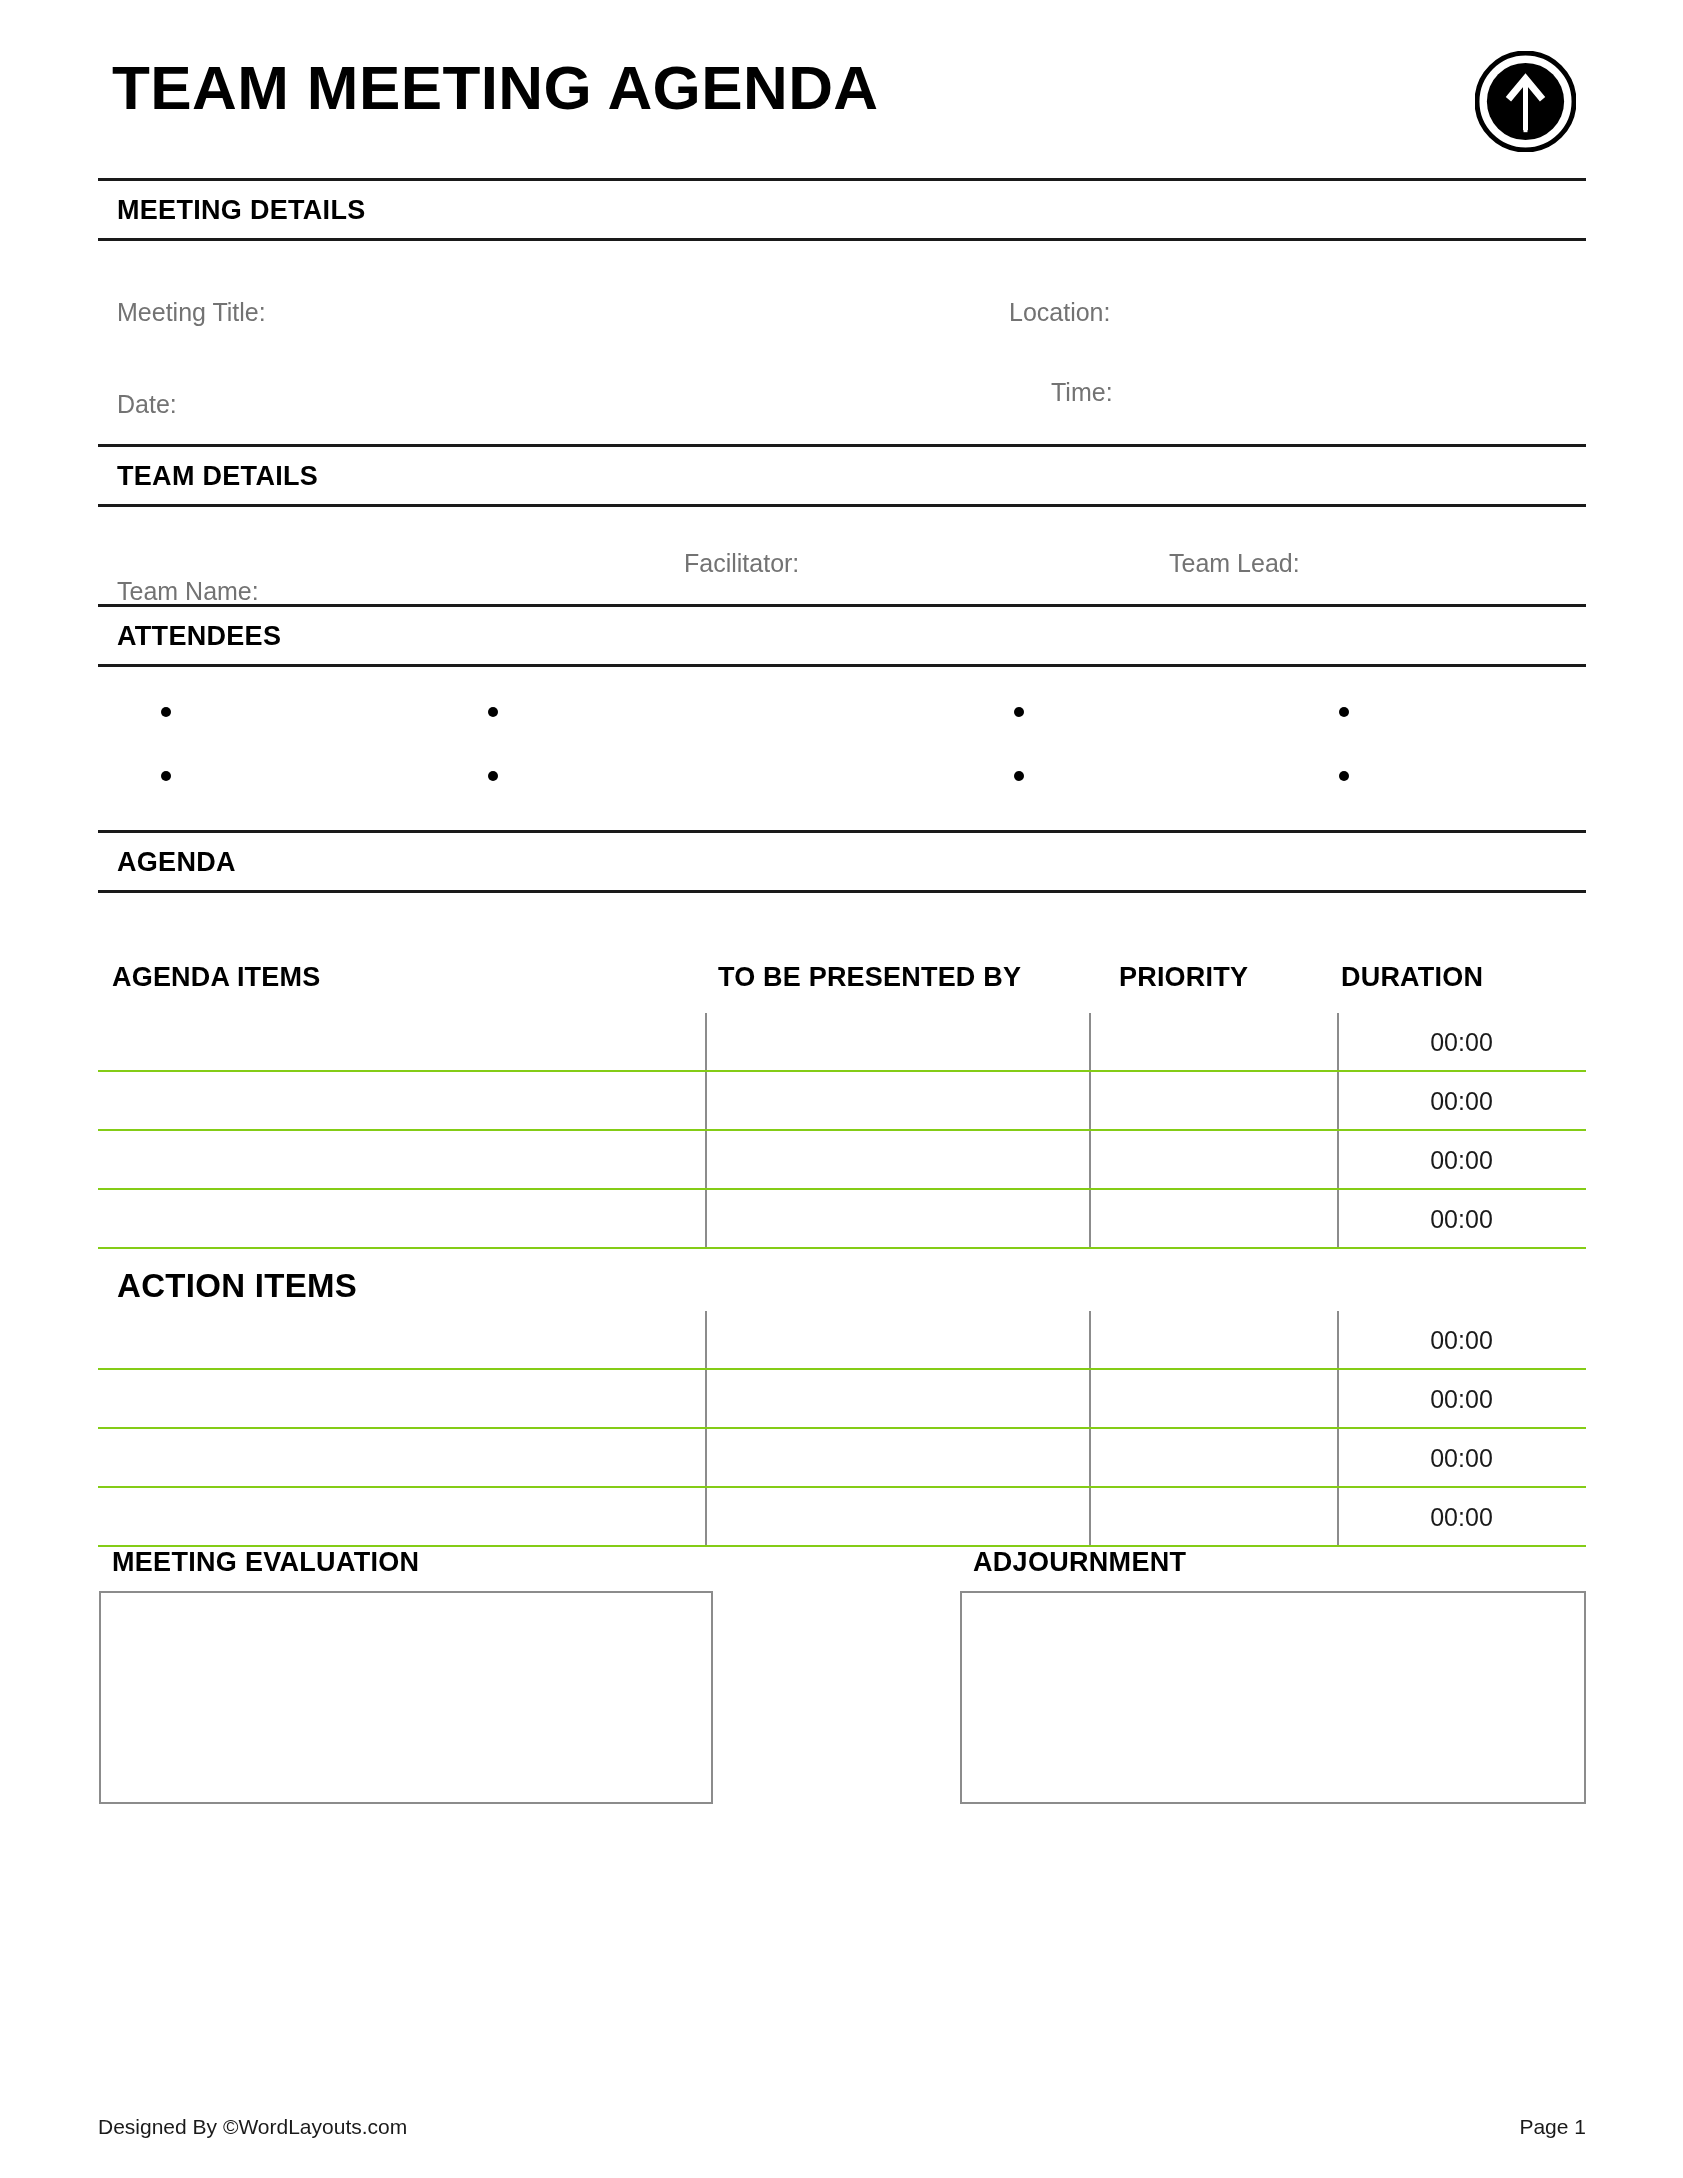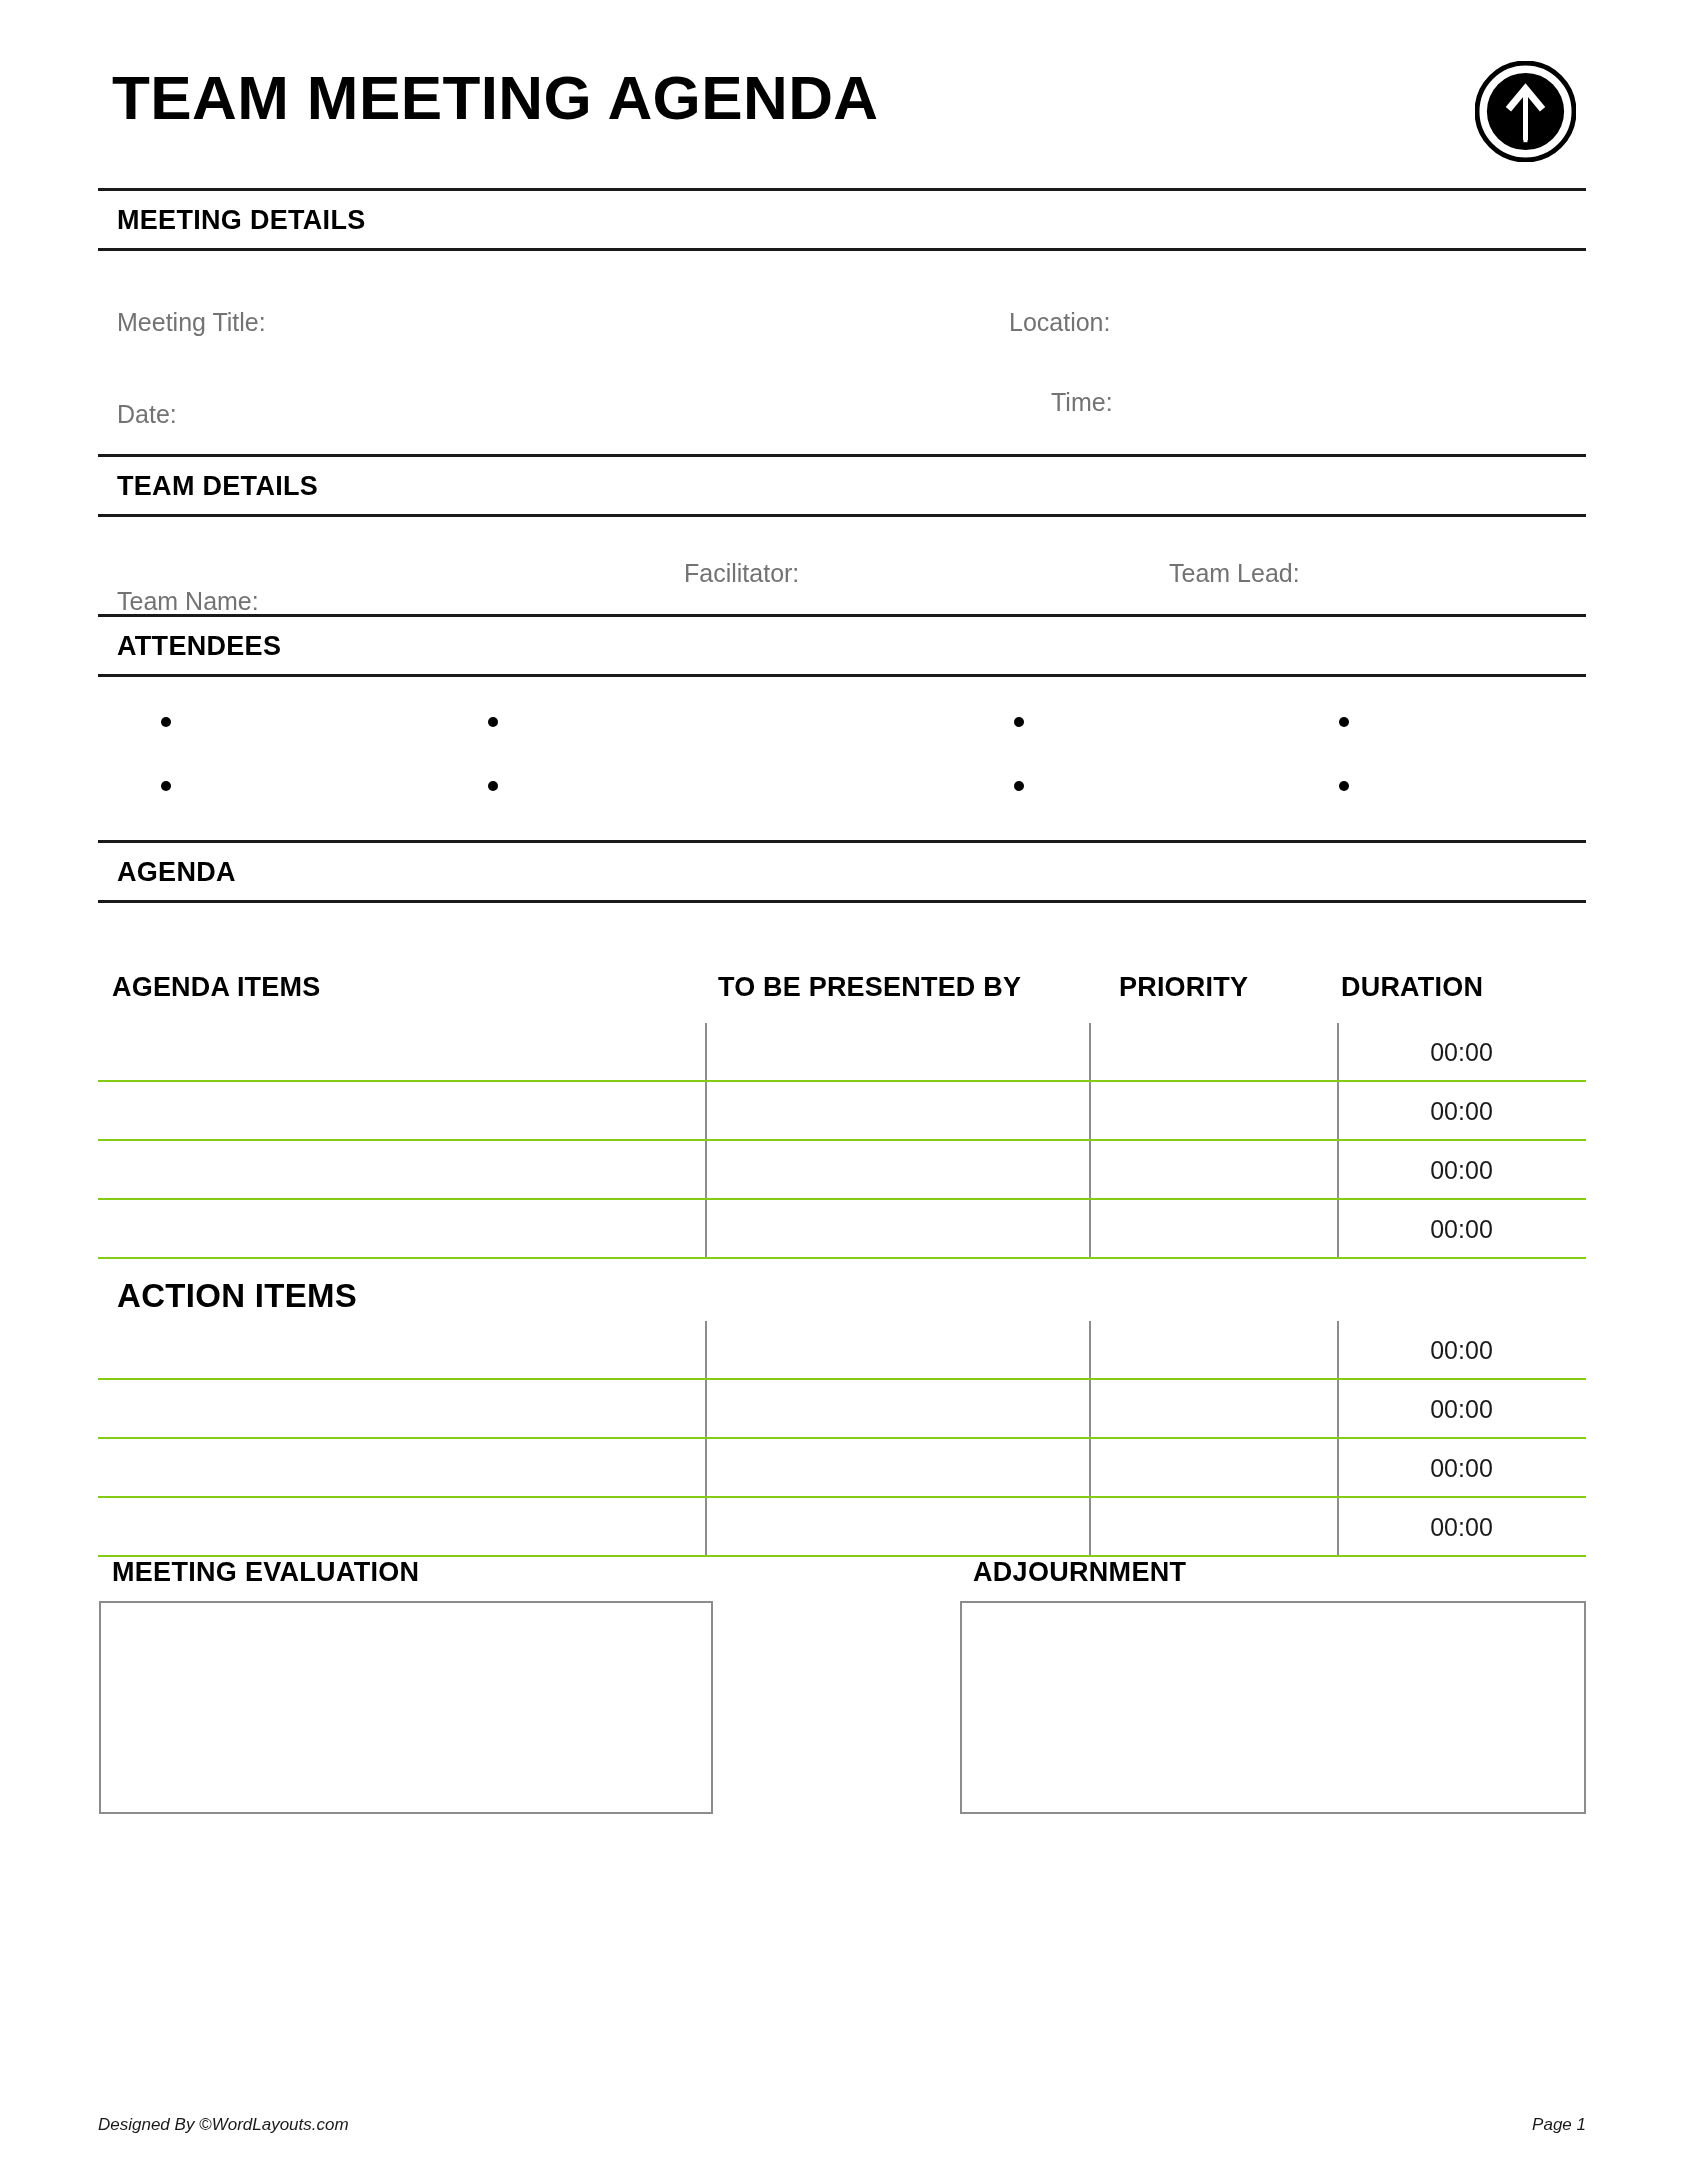--- a/index.html
+++ b/index.html
@@ -16,21 +16,21 @@
     position: relative;
     width: 1683px;
     height: 2178px;
     background: #ffffff;
     box-sizing: border-box;
     overflow: hidden;
   }
   .content {
     position: absolute;
     left: 98px;
-    top: 10px;
+    top: 0;
     width: 1488px;
   }
 
   
   .header {
     position: relative;
     height: 178px;
   }
   .doc-title {
     position: absolute;
@@ -167,23 +167,22 @@
   }
 
   
   .footer {
     position: absolute;
     left: 98px;
     right: 97px;
     top: 2115px;
     display: flex;
     justify-content: space-between;
-    font-size: 17px;
+    font-size: 21px;
     color: #1a1a1a;
-    font-style: italic;
   }
 </style>
 </head>
 <body>
 
 <div class="page">
 
   <div class="content">
 
     <div class="header">

